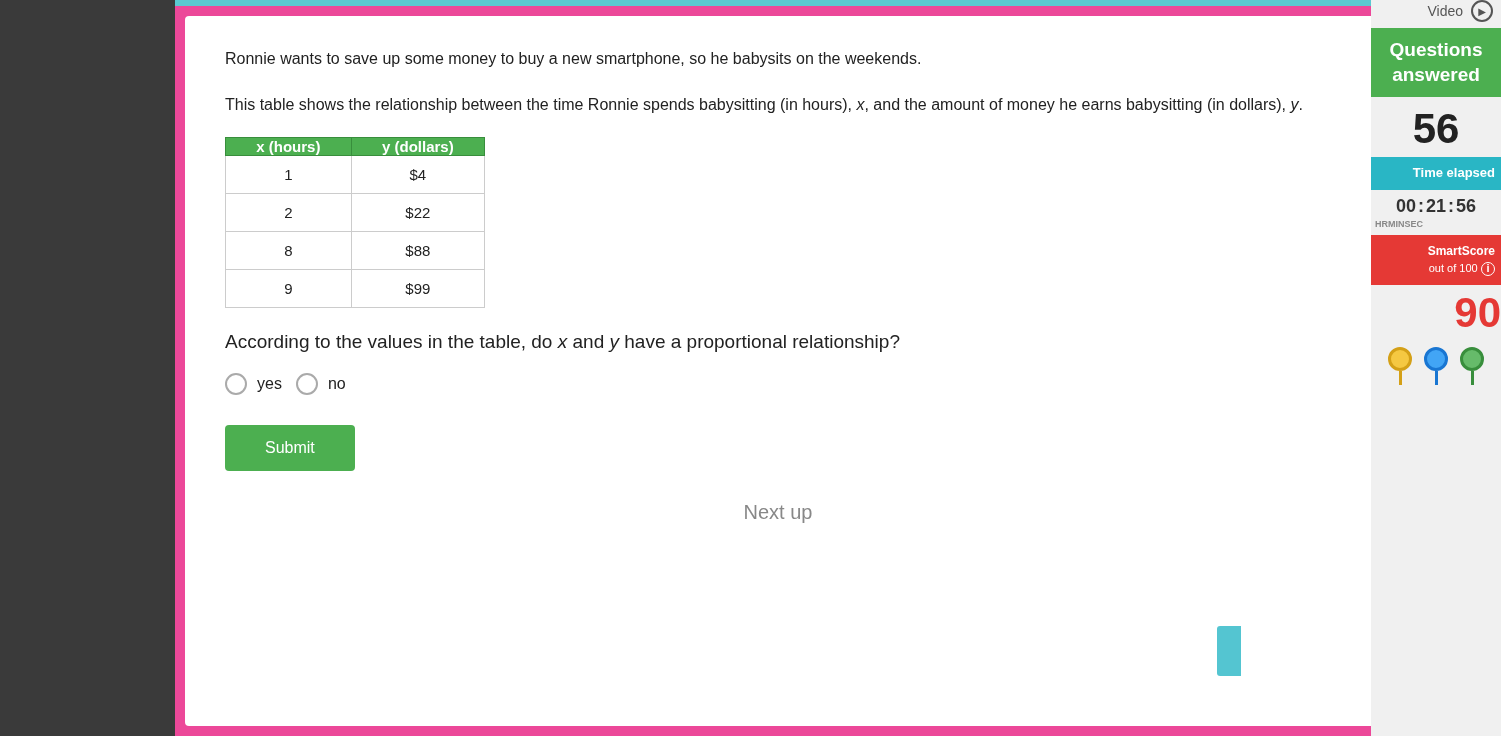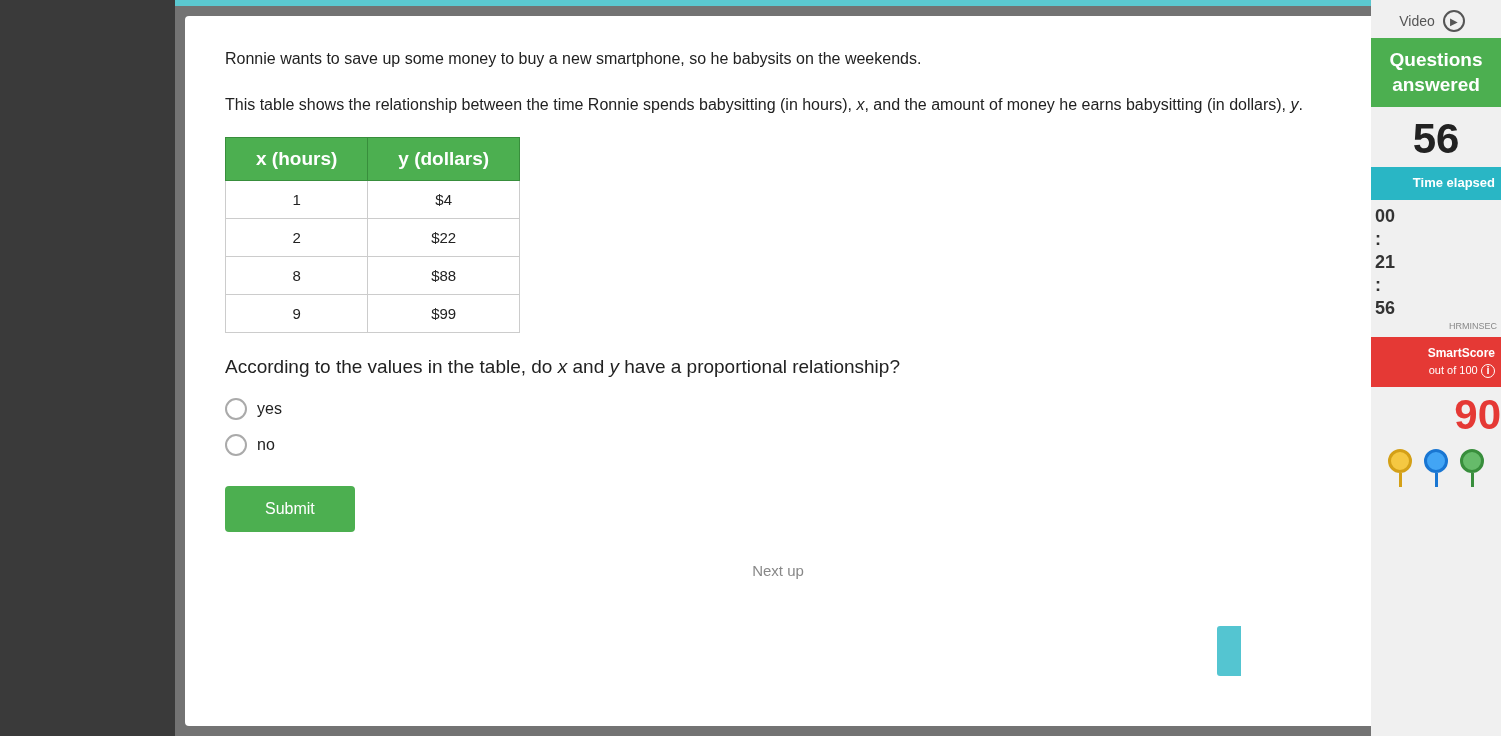--- a/index.html
+++ b/index.html
@@ -14,21 +14,21 @@
 
     .left-sidebar {
       width: 175px;
       background: #3a3a3a;
       height: 736px;
       flex-shrink: 0;
     }
 
     .main-content {
       flex: 1;
-      background: #737373;
+      background: #ec4899;
       border-top: 6px solid #5bc8d0;
       display: flex;
       flex-direction: column;
       height: 736px;
       overflow: hidden;
       position: relative;
     }
 
     .content-area {
       flex: 1;
@@ -52,22 +52,22 @@
     }
 
     table {
       border-collapse: collapse;
       min-width: 260px;
     }
 
     table thead tr th {
       background: #4caf50;
       color: white;
-      padding: 10px 30px;
-      font-size: 19px;
+      padding: 0 30px;
+      font-size: 15px;
       font-weight: bold;
       text-align: center;
       border: 1px solid #388e3c;
     }
 
     table tbody tr td {
       border: 1px solid #ccc;
       padding: 10px 30px;
       text-align: center;
       font-size: 15px;
@@ -77,21 +77,21 @@
 
     .proportional-question {
       font-size: 19px;
       color: #222;
       margin: 20px 0 16px 0;
       line-height: 1.5;
     }
 
     .radio-group {
       display: flex;
-      flex-direction: column;
+      flex-direction: row;
       gap: 14px;
       margin-bottom: 30px;
     }
 
     .radio-option {
       display: flex;
       align-items: center;
       gap: 10px;
       font-size: 16px;
       color: #222;
@@ -116,38 +116,38 @@
       font-size: 16px;
       font-weight: normal;
       border-radius: 4px;
       cursor: pointer;
       margin-bottom: 20px;
     }
 
     .next-up-text {
       text-align: center;
       color: #888;
-      font-size: 15px;
+      font-size: 20px;
       margin-top: 10px;
     }
 
     .right-sidebar {
       width: 130px;
       background: #f0f0f0;
       display: flex;
       flex-direction: column;
       align-items: stretch;
       flex-shrink: 0;
     }
 
     .video-row {
       display: flex;
       align-items: center;
-      justify-content: center;
-      padding: 10px 8px 6px 0;
+      justify-content: flex-end;
+      padding: 0 8px 6px 0;
       gap: 8px;
     }
 
     .video-label {
       font-size: 14px;
       color: #555;
     }
 
     .video-play-icon {
       width: 22px;
@@ -188,41 +188,41 @@
       padding: 8px 6px;
       line-height: 1.3;
     }
 
     .timer-display {
       display: flex;
       justify-content: center;
       align-items: flex-start;
       padding: 6px 4px 2px 4px;
       gap: 2px;
-      flex-direction: column;
     }
 
     .timer-number {
       font-size: 18px;
       font-weight: bold;
       color: #333;
     }
 
     .timer-separator {
       font-size: 18px;
       font-weight: bold;
       color: #333;
     }
 
     .timer-labels {
       display: flex;
-      justify-content: flex-end;
+      justify-content: flex-start;
       padding: 0 4px;
       font-size: 9px;
       color: #888;
+      font-weight: bold;
     }
 
     .smartscore-btn {
       background: #e53935;
       color: white;
       font-size: 12px;
       font-weight: bold;
       text-align: right;
       padding: 8px 6px;
       line-height: 1.4;

